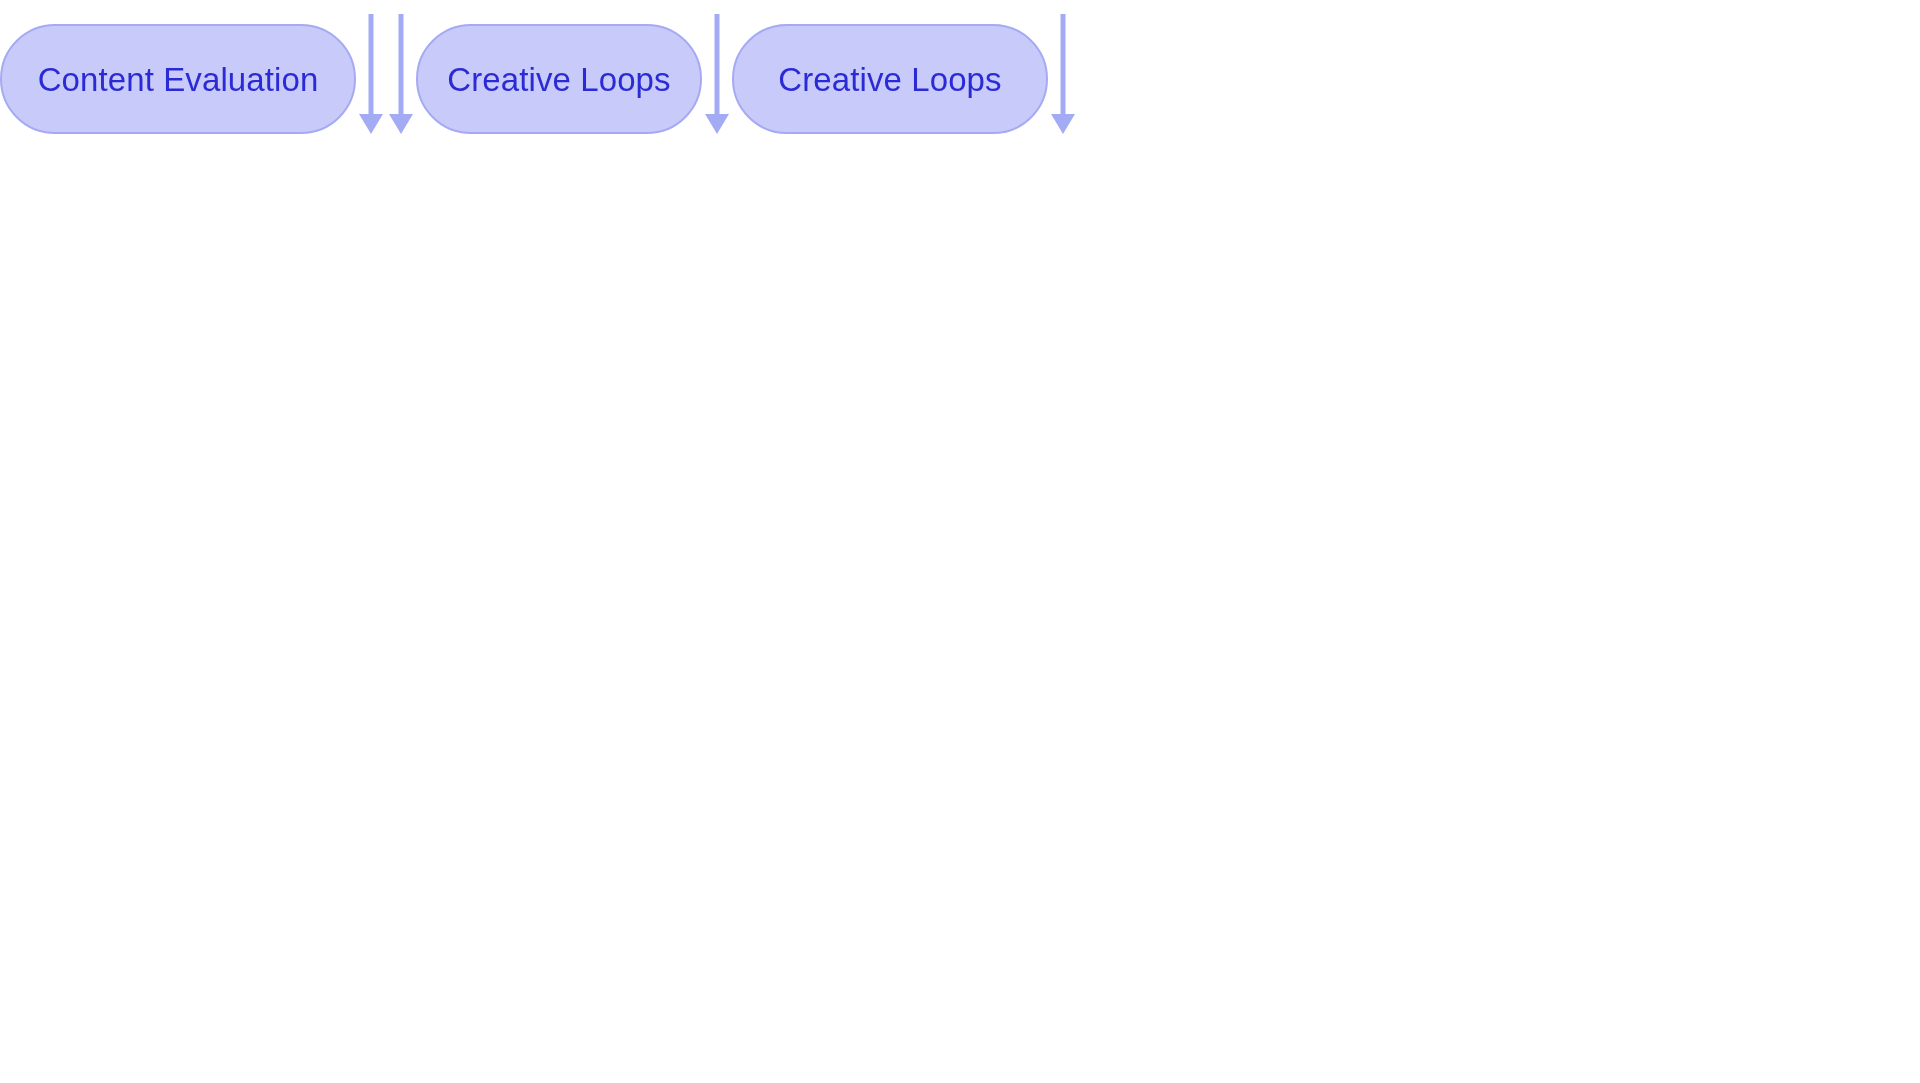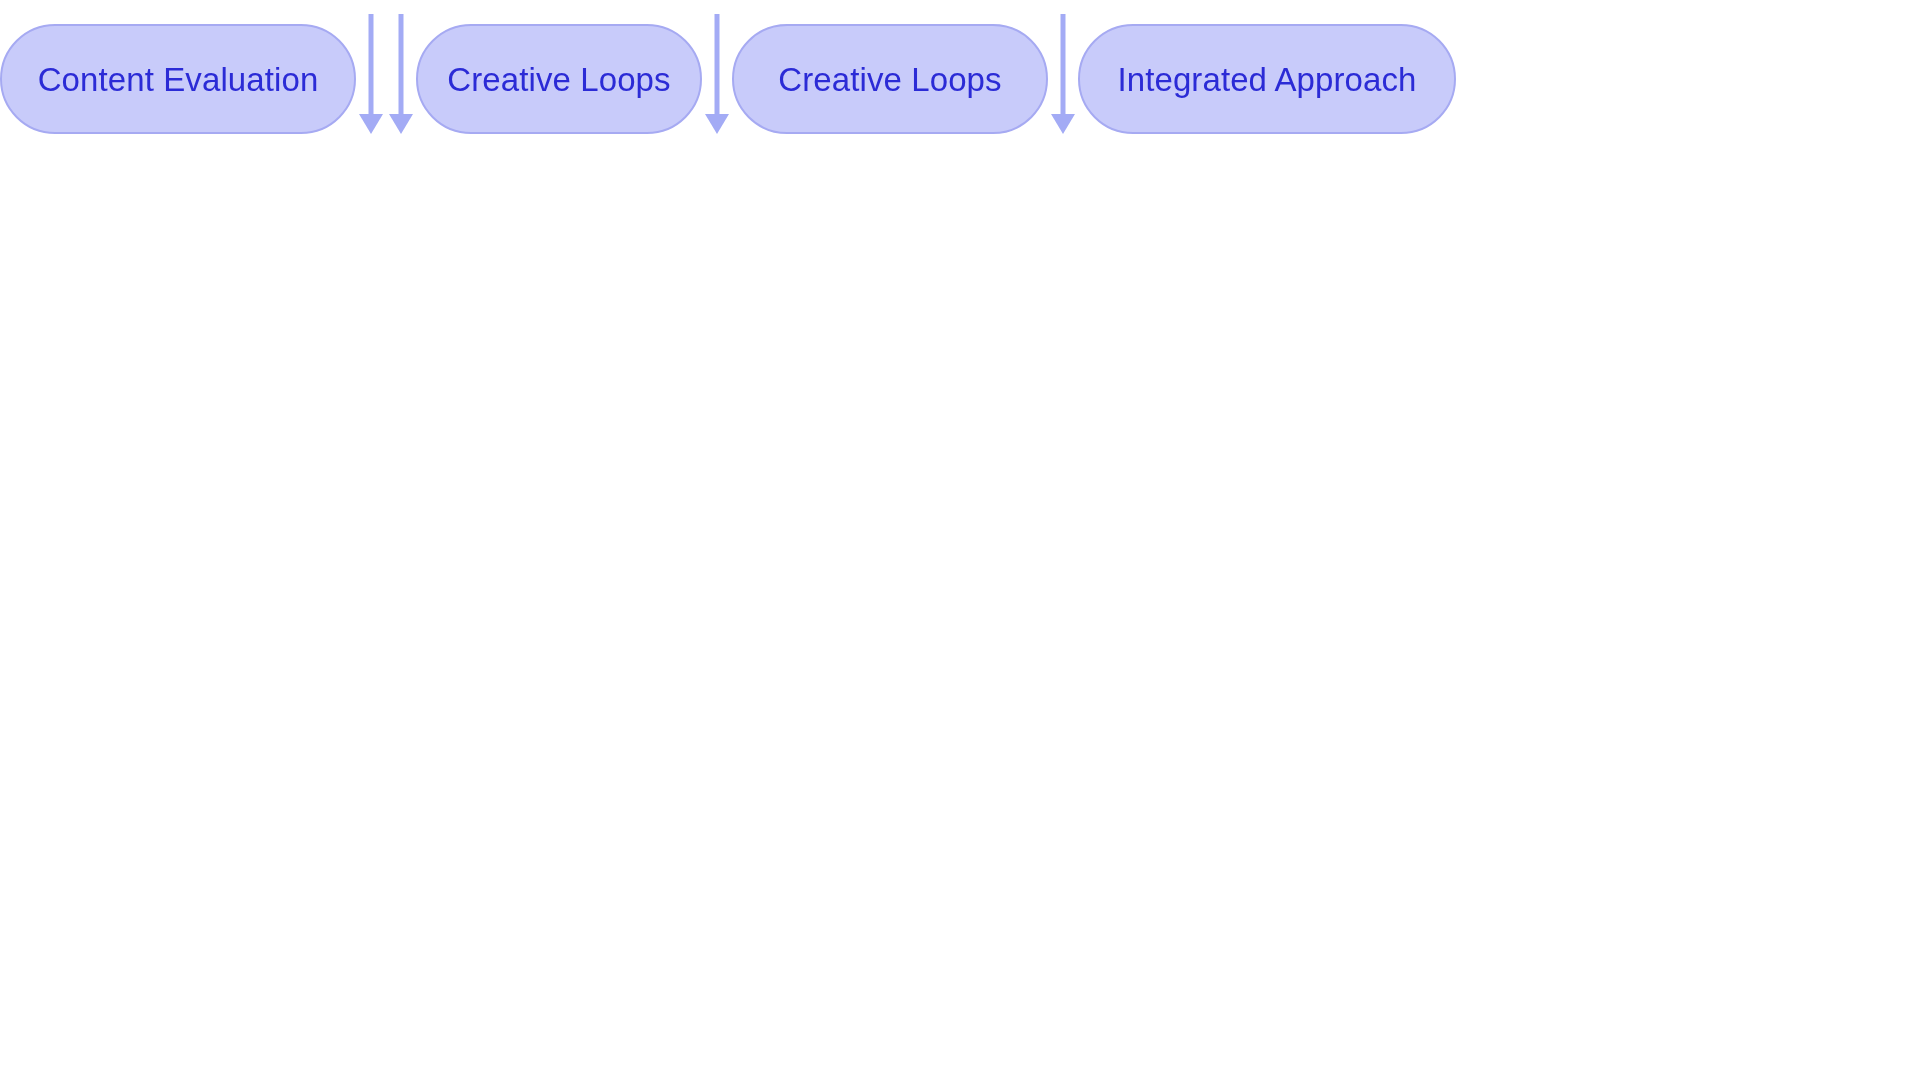--- a/index.html
+++ b/index.html
@@ -114,18 +114,15 @@
 
     <div class="node n3">
       <span class="node-label">Creative Loops</span>
     </div>
 
     <div class="connector">
       <div class="connector-line"></div>
       <div class="connector-head"></div>
     </div>
 
-    <div class="node n4">
-      <span class="node-label">Integrated Approach</span>
-    </div>
 
   </div>
 </div>
 
 </body></html>

